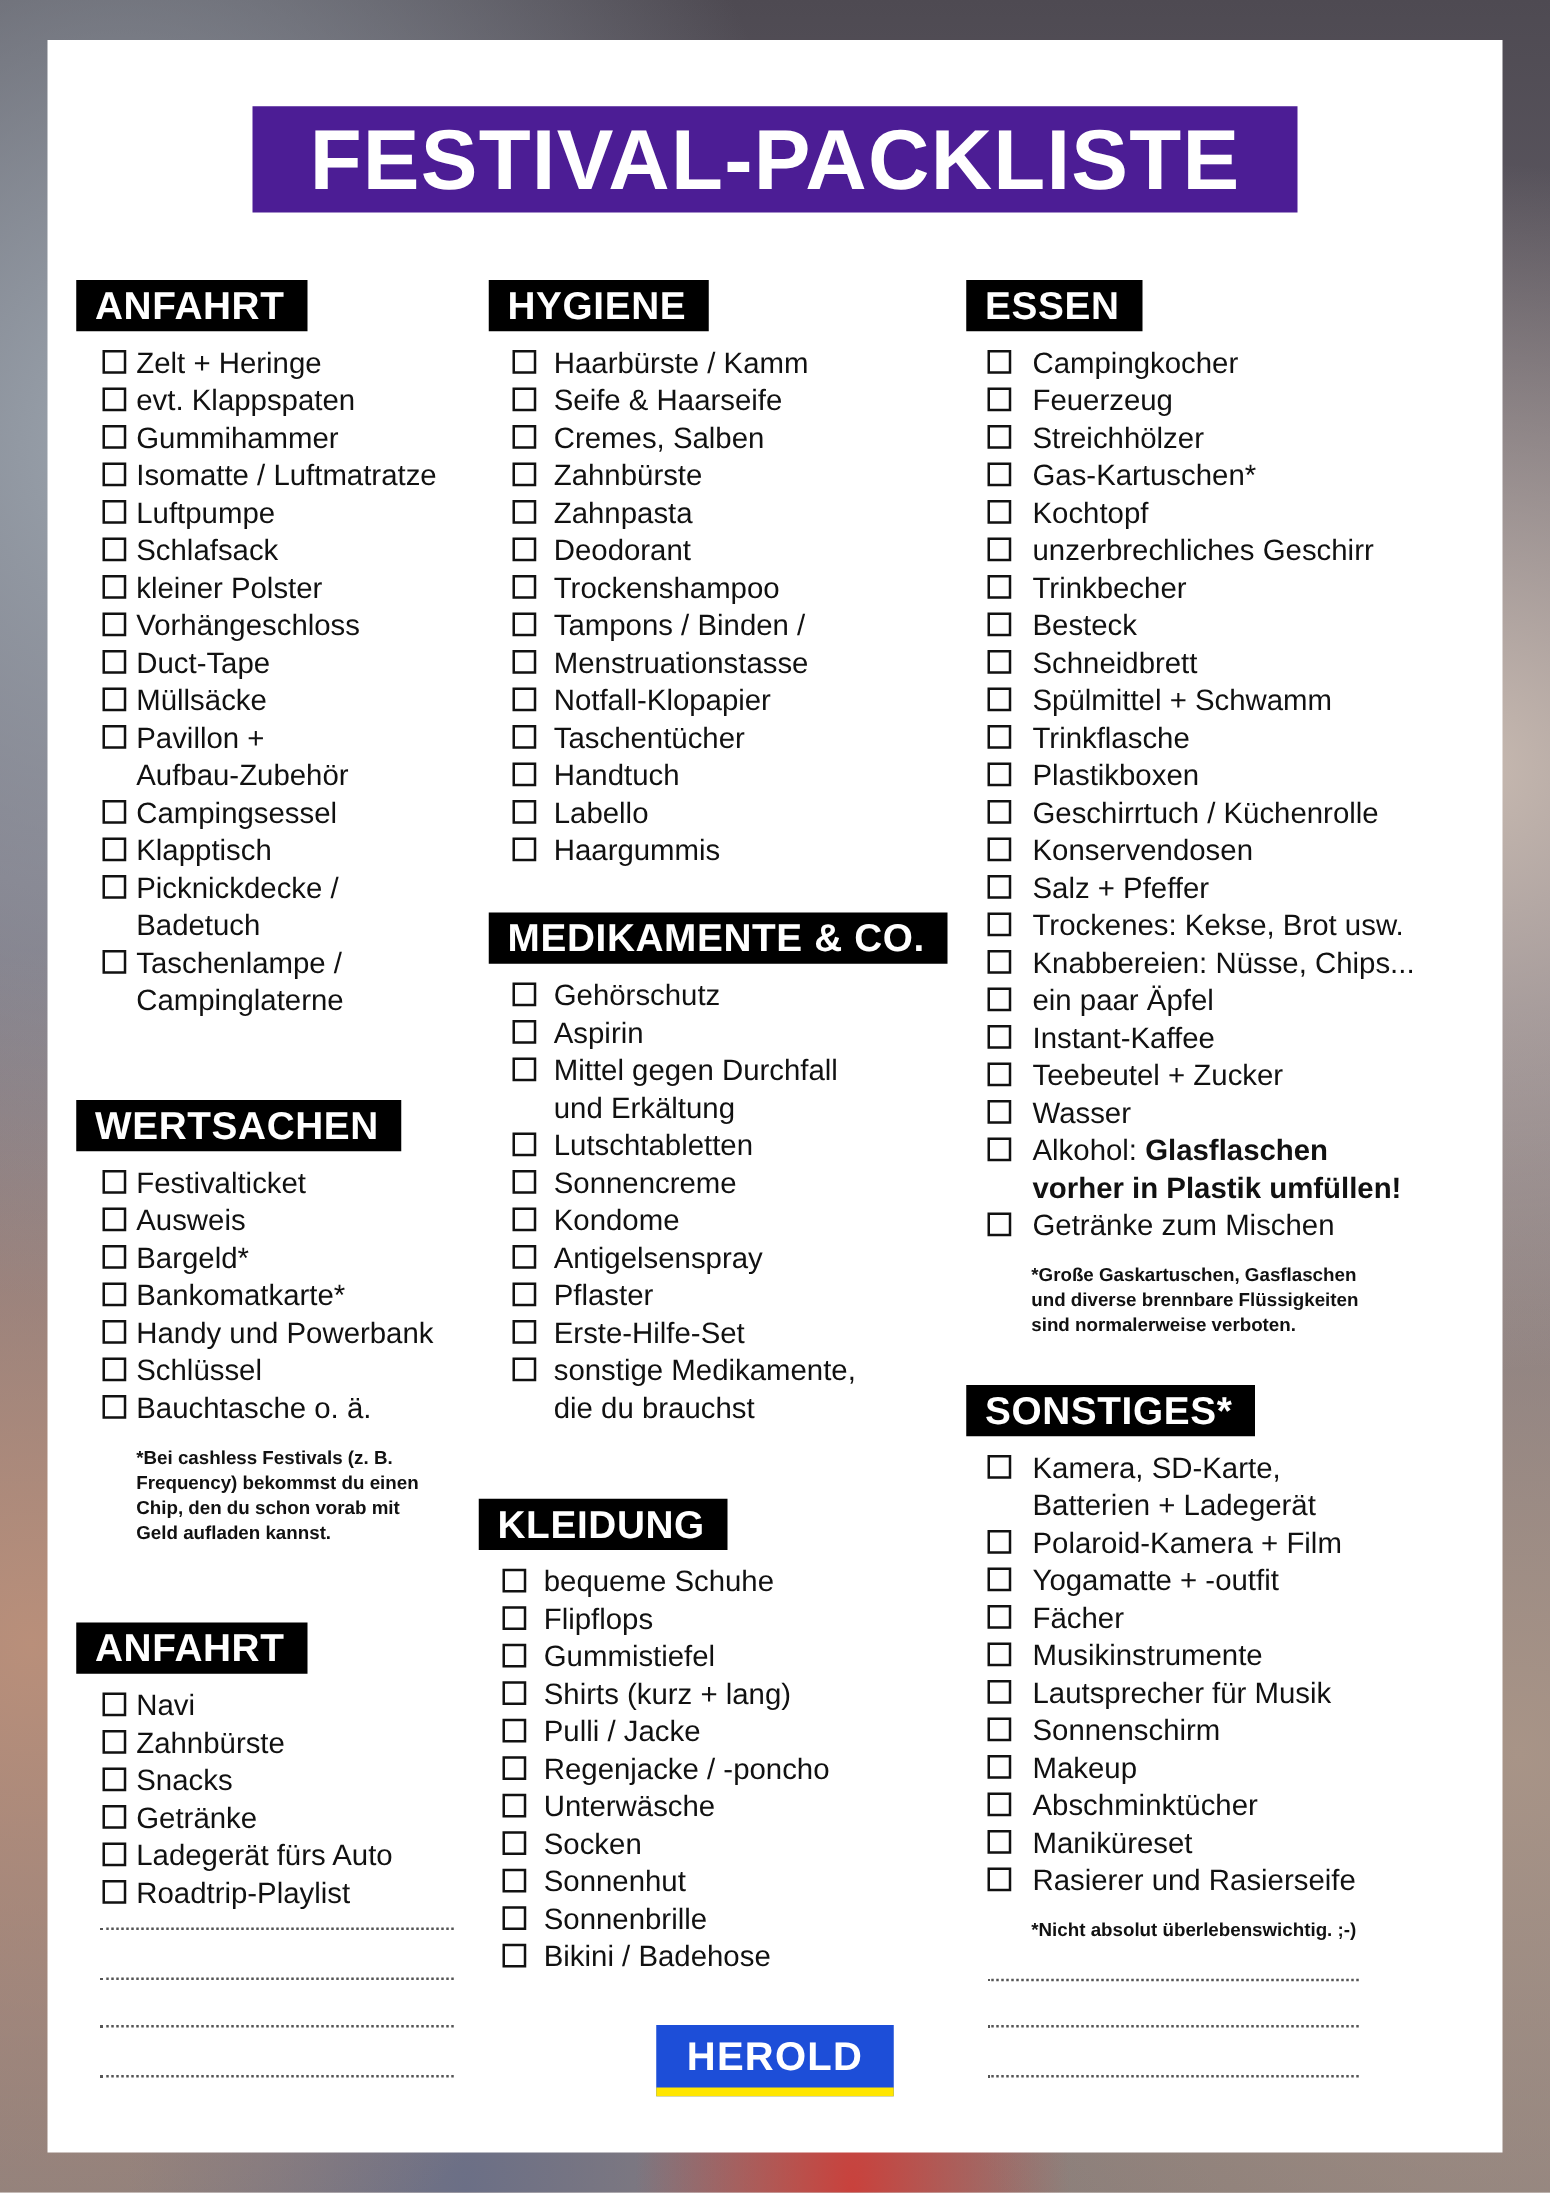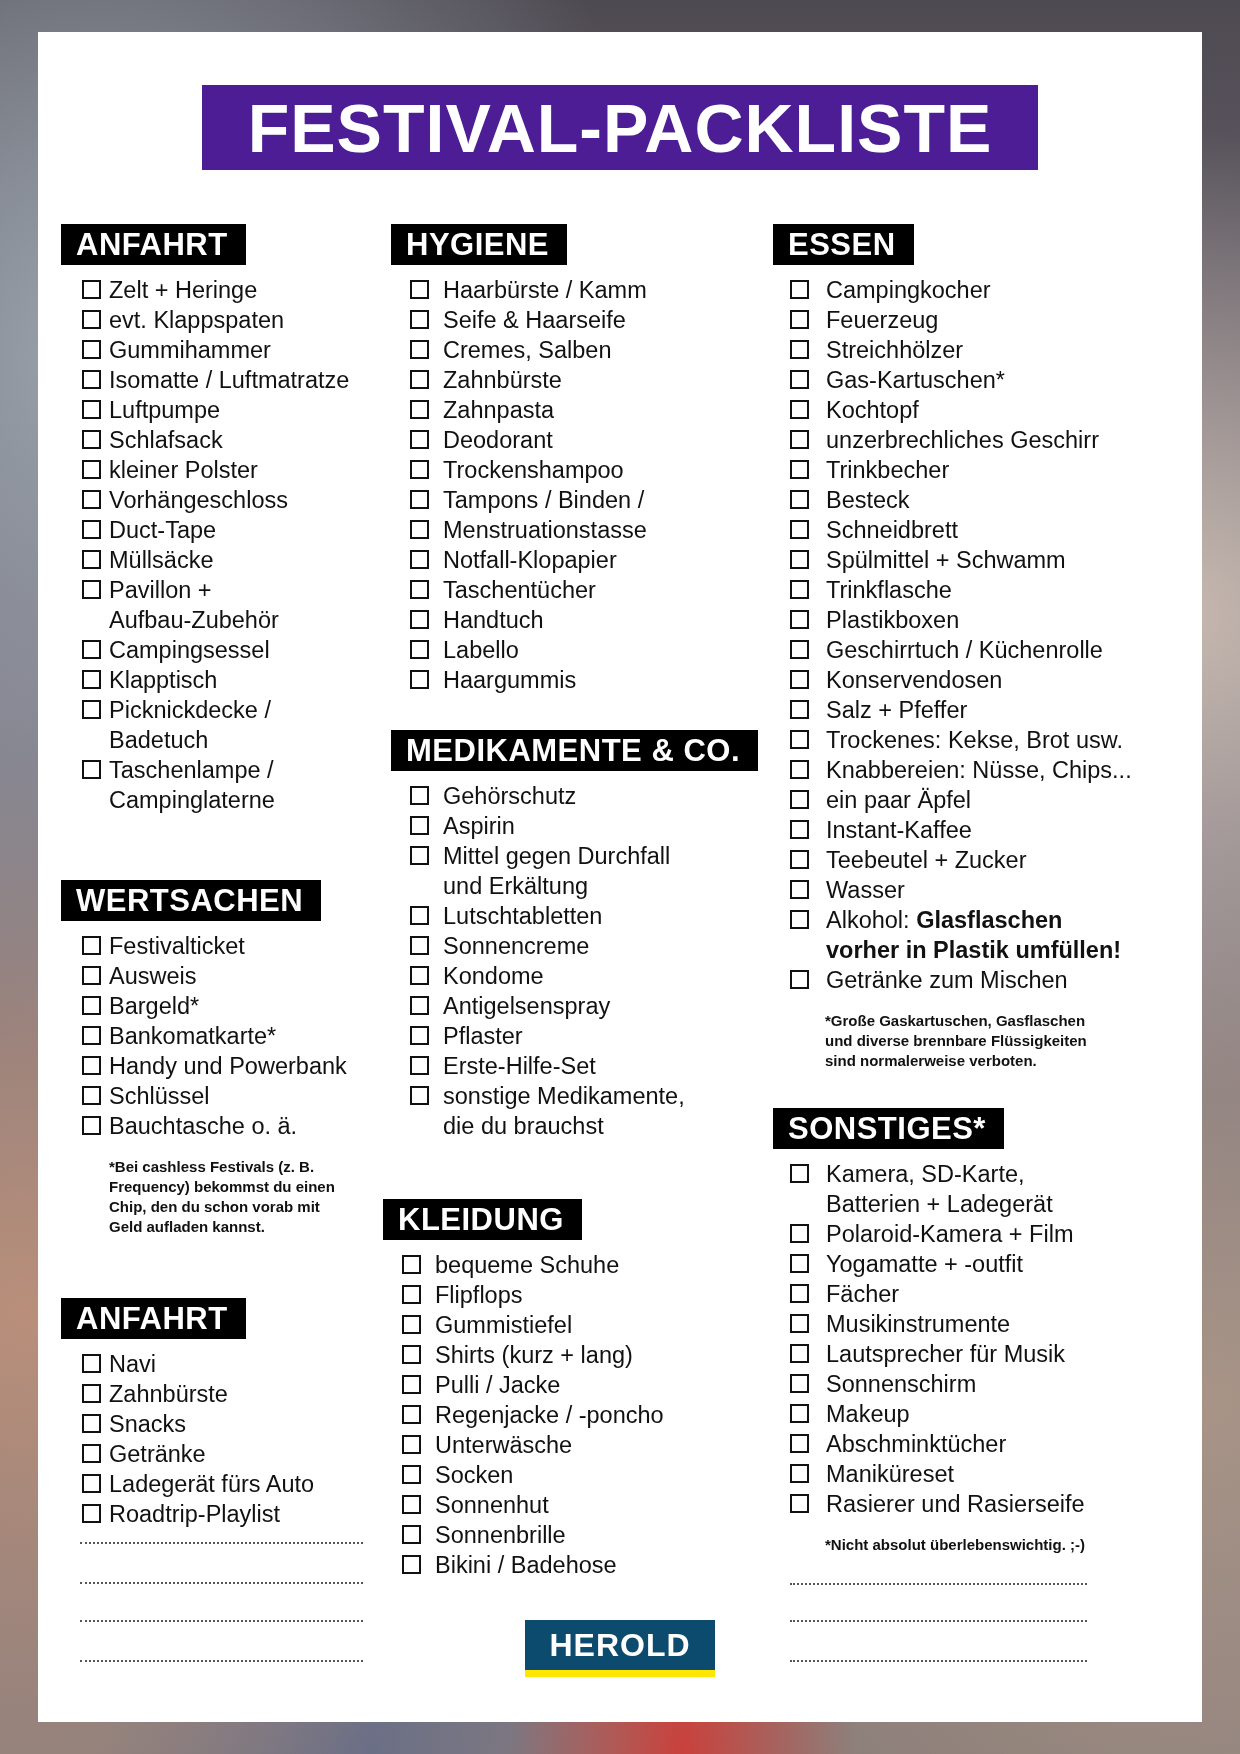--- a/index.html
+++ b/index.html
@@ -49,21 +49,21 @@
   .bold { font-weight: bold; }
   .note {
     font-size: 15px; line-height: 20px; font-weight: bold; color: #111;
     font-family: "Liberation Sans", sans-serif;
   }
   .dots {
     position: absolute; height: 0; border-bottom: 2px dotted #555;
   }
   .logo {
     position: absolute; left: 525px; top: 1620px; width: 190px; height: 57px;
-    background: #0c4a6e; color: #fff; font-weight: bold; font-size: 32px;
+    background: #1d4ed8; color: #fff; font-weight: bold; font-size: 32px;
     display: flex; align-items: center; justify-content: center; padding-bottom: 7px; box-sizing: border-box;
     letter-spacing: 1px; font-family: "Liberation Sans", sans-serif;
   }
   .logo-bar {
     position: absolute; left: 0; bottom: 0; width: 100%; height: 7px; background: #ffe600;
   }
 </style>
 </head>
 <body>
 

